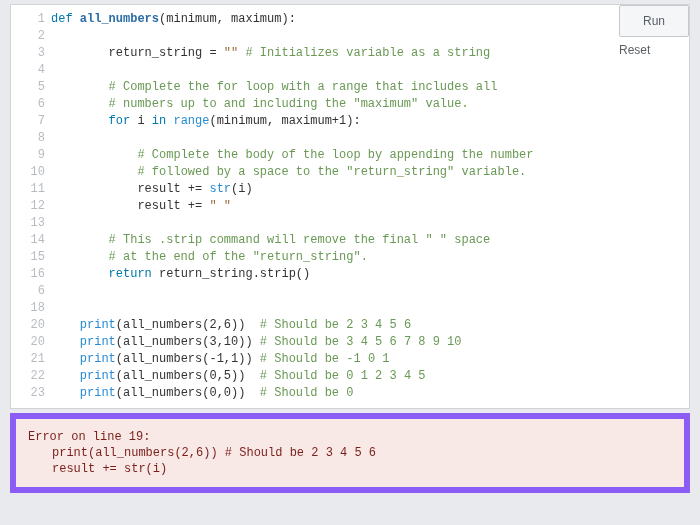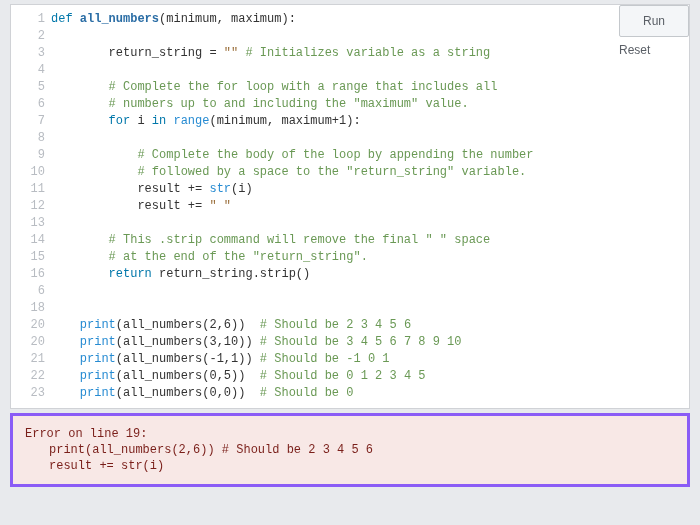--- a/index.html
+++ b/index.html
@@ -66,21 +66,21 @@
   .btn-reset {
     border: none;
     background: transparent;
     color: #5a5f66;
     cursor: pointer;
   }
   .error-panel {
     width: 680px;
     margin: 4px auto 0 auto;
     background: #f8e8e6;
-    border: 3px solid #8b5cf6;
+    border: 6px solid #8b5cf6;
     box-sizing: border-box;
     padding: 10px 12px;
     color: #7a1f1a;
     line-height: 16px;
     font-size: 12px;
   }
   .error-panel .indent { padding-left: 24px; display: block; }
   .right-pad { position:absolute; right:0; top:0; bottom:0; width:70px; }
 </style>
 </head>

